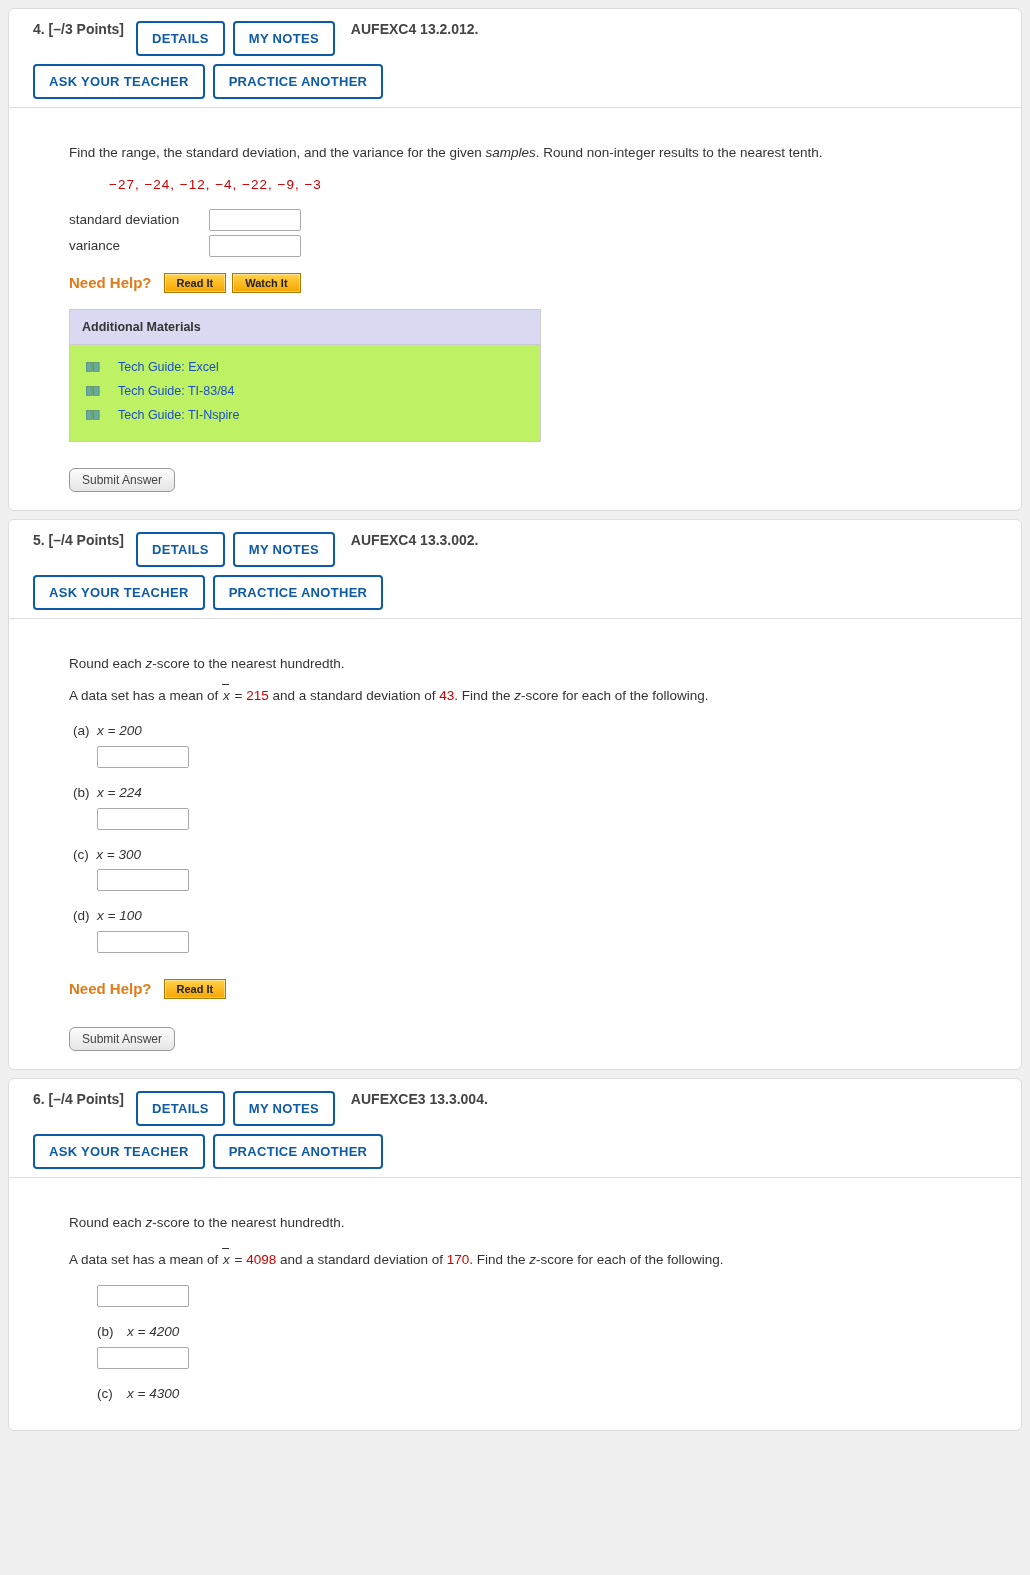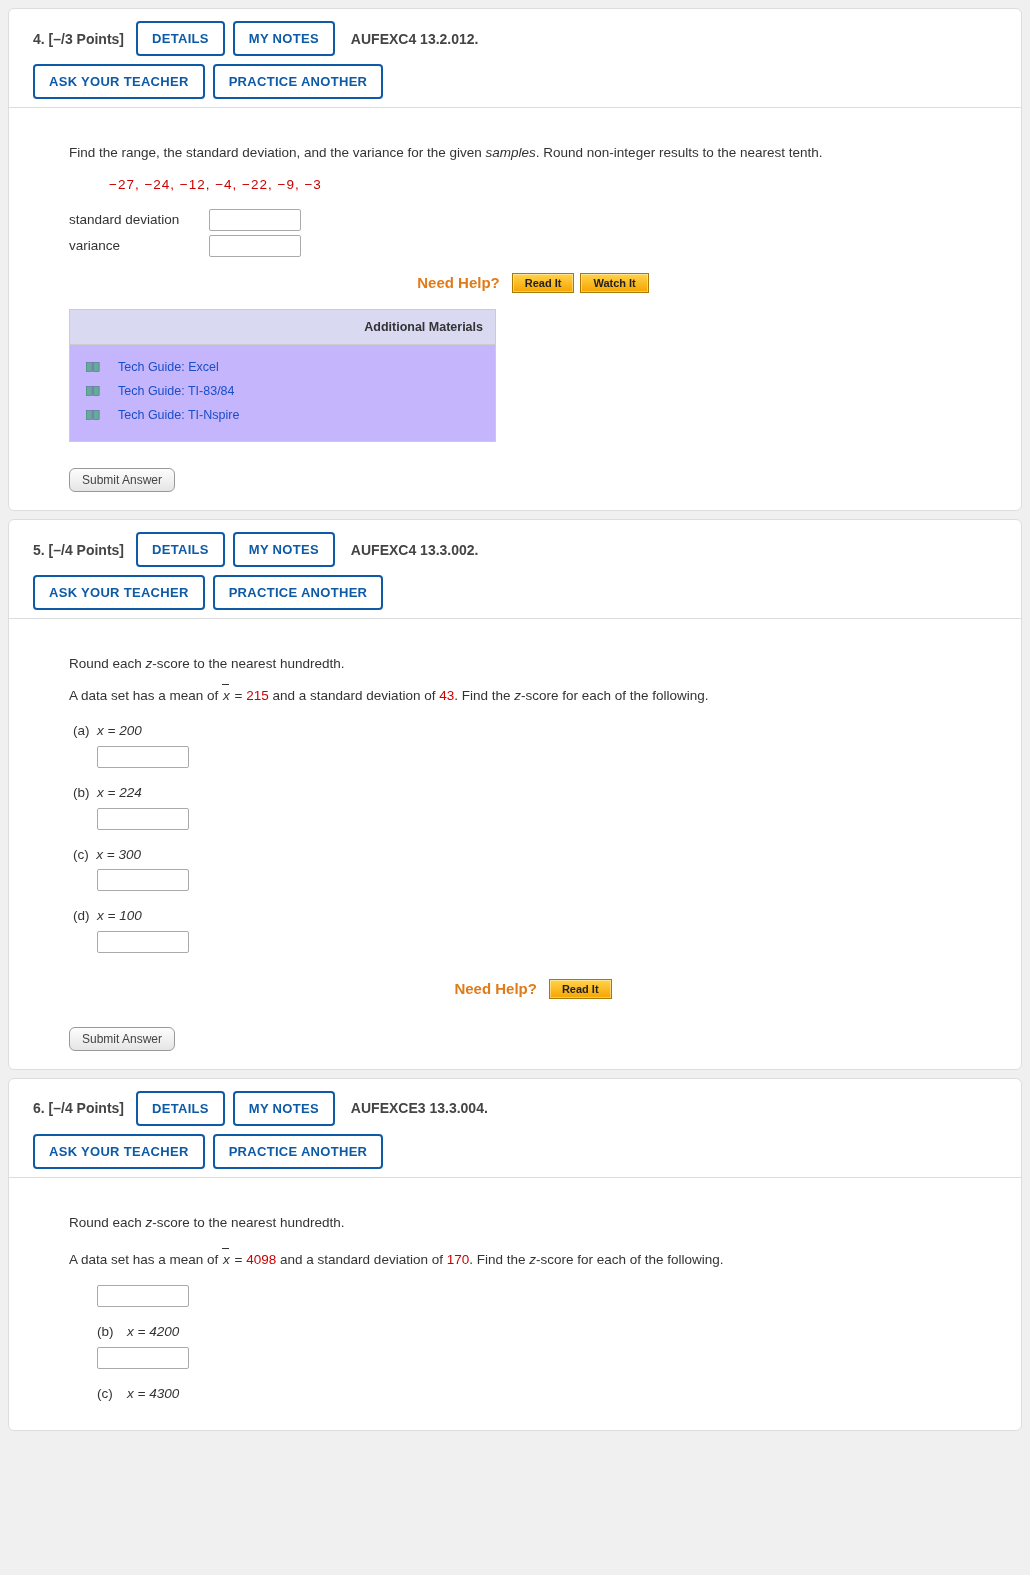--- a/index.html
+++ b/index.html
@@ -16,21 +16,21 @@
       border: 1px solid #ddd;
       border-radius: 6px;
       margin: 8px;
       padding: 0;
       overflow: hidden;
     }
     .qheader {
       padding: 12px 16px 8px 24px;
       display: flex;
       flex-wrap: wrap;
-      align-items: center;
+      align-items: flex-start;
       gap: 8px;
     }
     .qnum {
       font-weight: bold;
       font-size: 14px;
       color: #444;
       margin-right: 4px;
     }
     .hbtn {
       border: 2px solid #0d5aa7;
@@ -66,44 +66,42 @@
       border-radius: 2px;
       height: 22px;
       width: 92px;
       padding: 2px 4px;
     }
     .needhelp {
       margin: 14px 0 6px 0;
       display: flex;
       align-items: center;
       gap: 6px;
-      justify-content: center;
     }
     .needhelp-label {
       color: #e07b1a;
       font-weight: bold;
       font-size: 15px;
       margin-right: 6px;
     }
     .help-btn {
       background: linear-gradient(#ffd34a, #f7a400);
       border: 1px solid #aa7a00;
       font-size: 11px;
       font-weight: bold;
       padding: 3px 12px;
       color: #222;
       cursor: pointer;
       box-shadow: inset 0 0 0 1px rgba(255,255,255,0.4);
     }
     .addl-box {
       border: 1px solid #ccc;
-      width: 427px;
+      width: 472px;
       margin-top: 14px;
-      background: #c4b5fd;
-      text-align: right;
+      background: #bef264;
     }
     .addl-header {
       background: #d9d9f2;
       border-bottom: 1px solid #ccc;
       font-weight: bold;
       font-size: 12.5px;
       padding: 7px 12px;
       color: #333;
     }
     .addl-body { padding: 10px 16px 14px 16px; }

